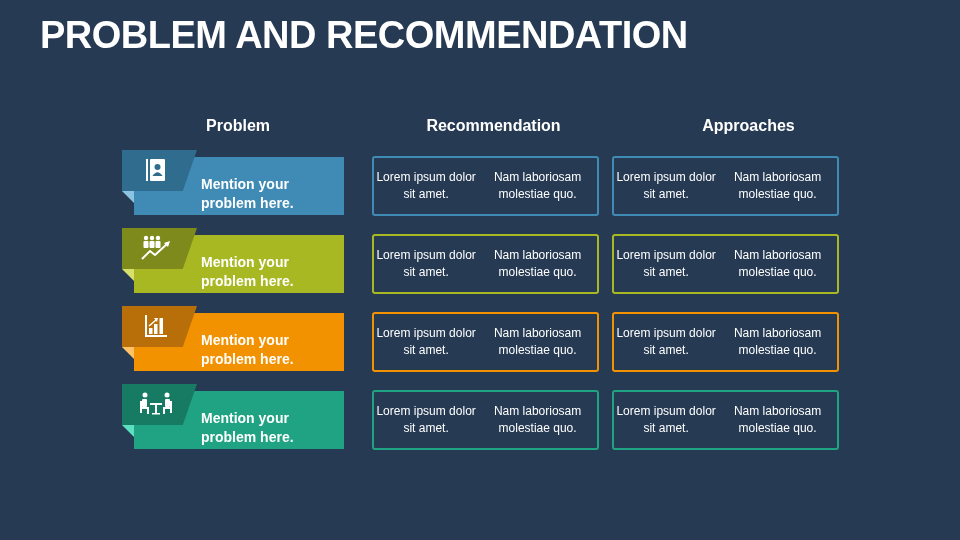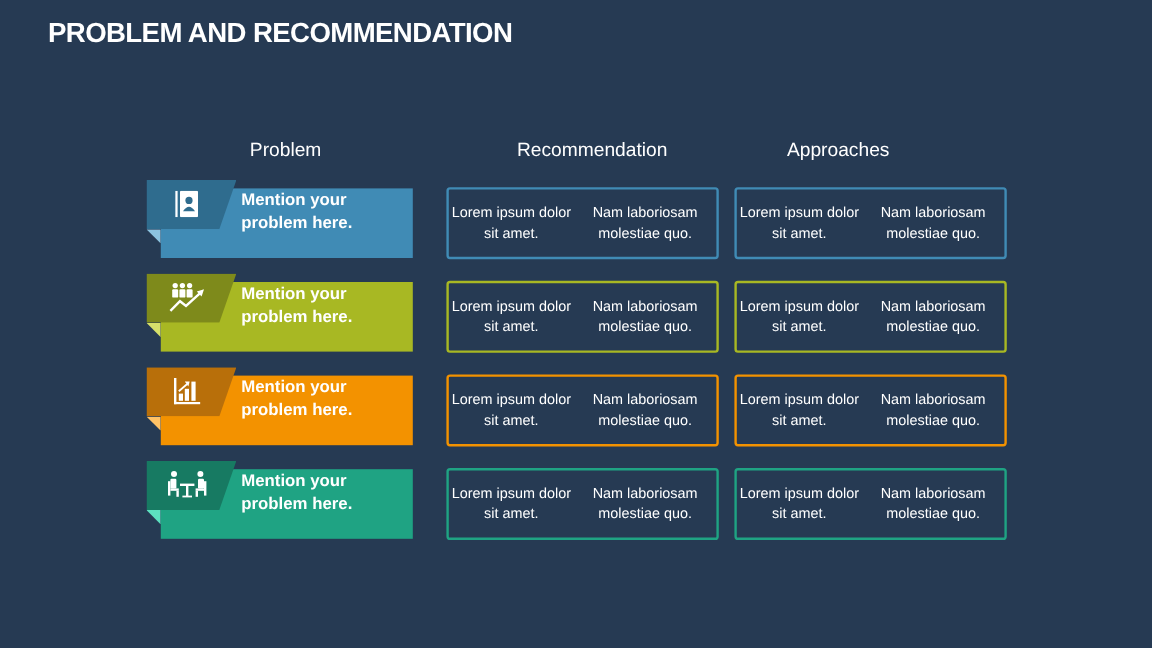--- a/index.html
+++ b/index.html
@@ -5,33 +5,33 @@
   html, body { margin:0; padding:0; }
   body {
     width:960px; height:540px; overflow:hidden;
     background:#263a53;
     font-family:"Liberation Sans", "DejaVu Sans", sans-serif;
     color:#ffffff;
     position:relative;
   }
   .title {
     position:absolute; left:40px; top:14px;
-    font-size:23px; font-weight:bold; letter-spacing:-0.5px;
+    font-size:38px; font-weight:bold; letter-spacing:-0.5px;
     color:#ffffff; white-space:nowrap;
   }
   .col-header {
-    position:absolute; top:117px; font-size:16px; font-weight:normal;
+    position:absolute; top:117px; font-size:16px; font-weight:bold;
     text-align:center; color:#ffffff;
   }
   .row { position:absolute; left:0; width:960px; height:70px; }
   .problem-rect {
     position:absolute; left:134px; top:7px; width:210px; height:58px;
   }
   .problem-text {
-    position:absolute; left:201px; top:7px; width:140px;
+    position:absolute; left:201px; top:25px; width:140px;
     font-size:14px; font-weight:bold; line-height:19px; color:#ffffff;
   }
   .tab {
     position:absolute; left:122px; top:0; width:75px; height:41px;
     clip-path:polygon(0 0, 100% 0, 81% 100%, 0 100%);
   }
   .fold {
     position:absolute; left:122px; top:41px; width:12px; height:12px;
     clip-path:polygon(0 0, 100% 0, 100% 100%);
   }
@@ -49,21 +49,21 @@
   .box.rec { left:372px; }
   .box.appr { left:612px; }
 </style>
 </head>
 <body>
 
 <div class="title">PROBLEM AND RECOMMENDATION</div>
 
 <div class="col-header" style="left:178px;width:120px;">Problem</div>
 <div class="col-header" style="left:380px;width:227px;">Recommendation</div>
-<div class="col-header" style="left:585px;width:227px;">Approaches</div>
+<div class="col-header" style="left:635px;width:227px;">Approaches</div>
 
 <div class="row" style="top:150px;">
   <div class="problem-rect" style="background:#408bb5;"></div>
   <div class="fold" style="background:#8cc3e0;"></div>
   <div class="tab" style="background:#2f6c8e;"></div>
   <div class="icon">
     <svg width="20" height="22" viewBox="0 0 20 22">
       <rect x="0" y="0" width="2" height="22" fill="#fff"></rect>
       <rect x="4" y="0" width="15" height="22" rx="1" fill="#fff"></rect>
       <circle cx="11.5" cy="8" r="3" fill="#2f6c8e"></circle>

